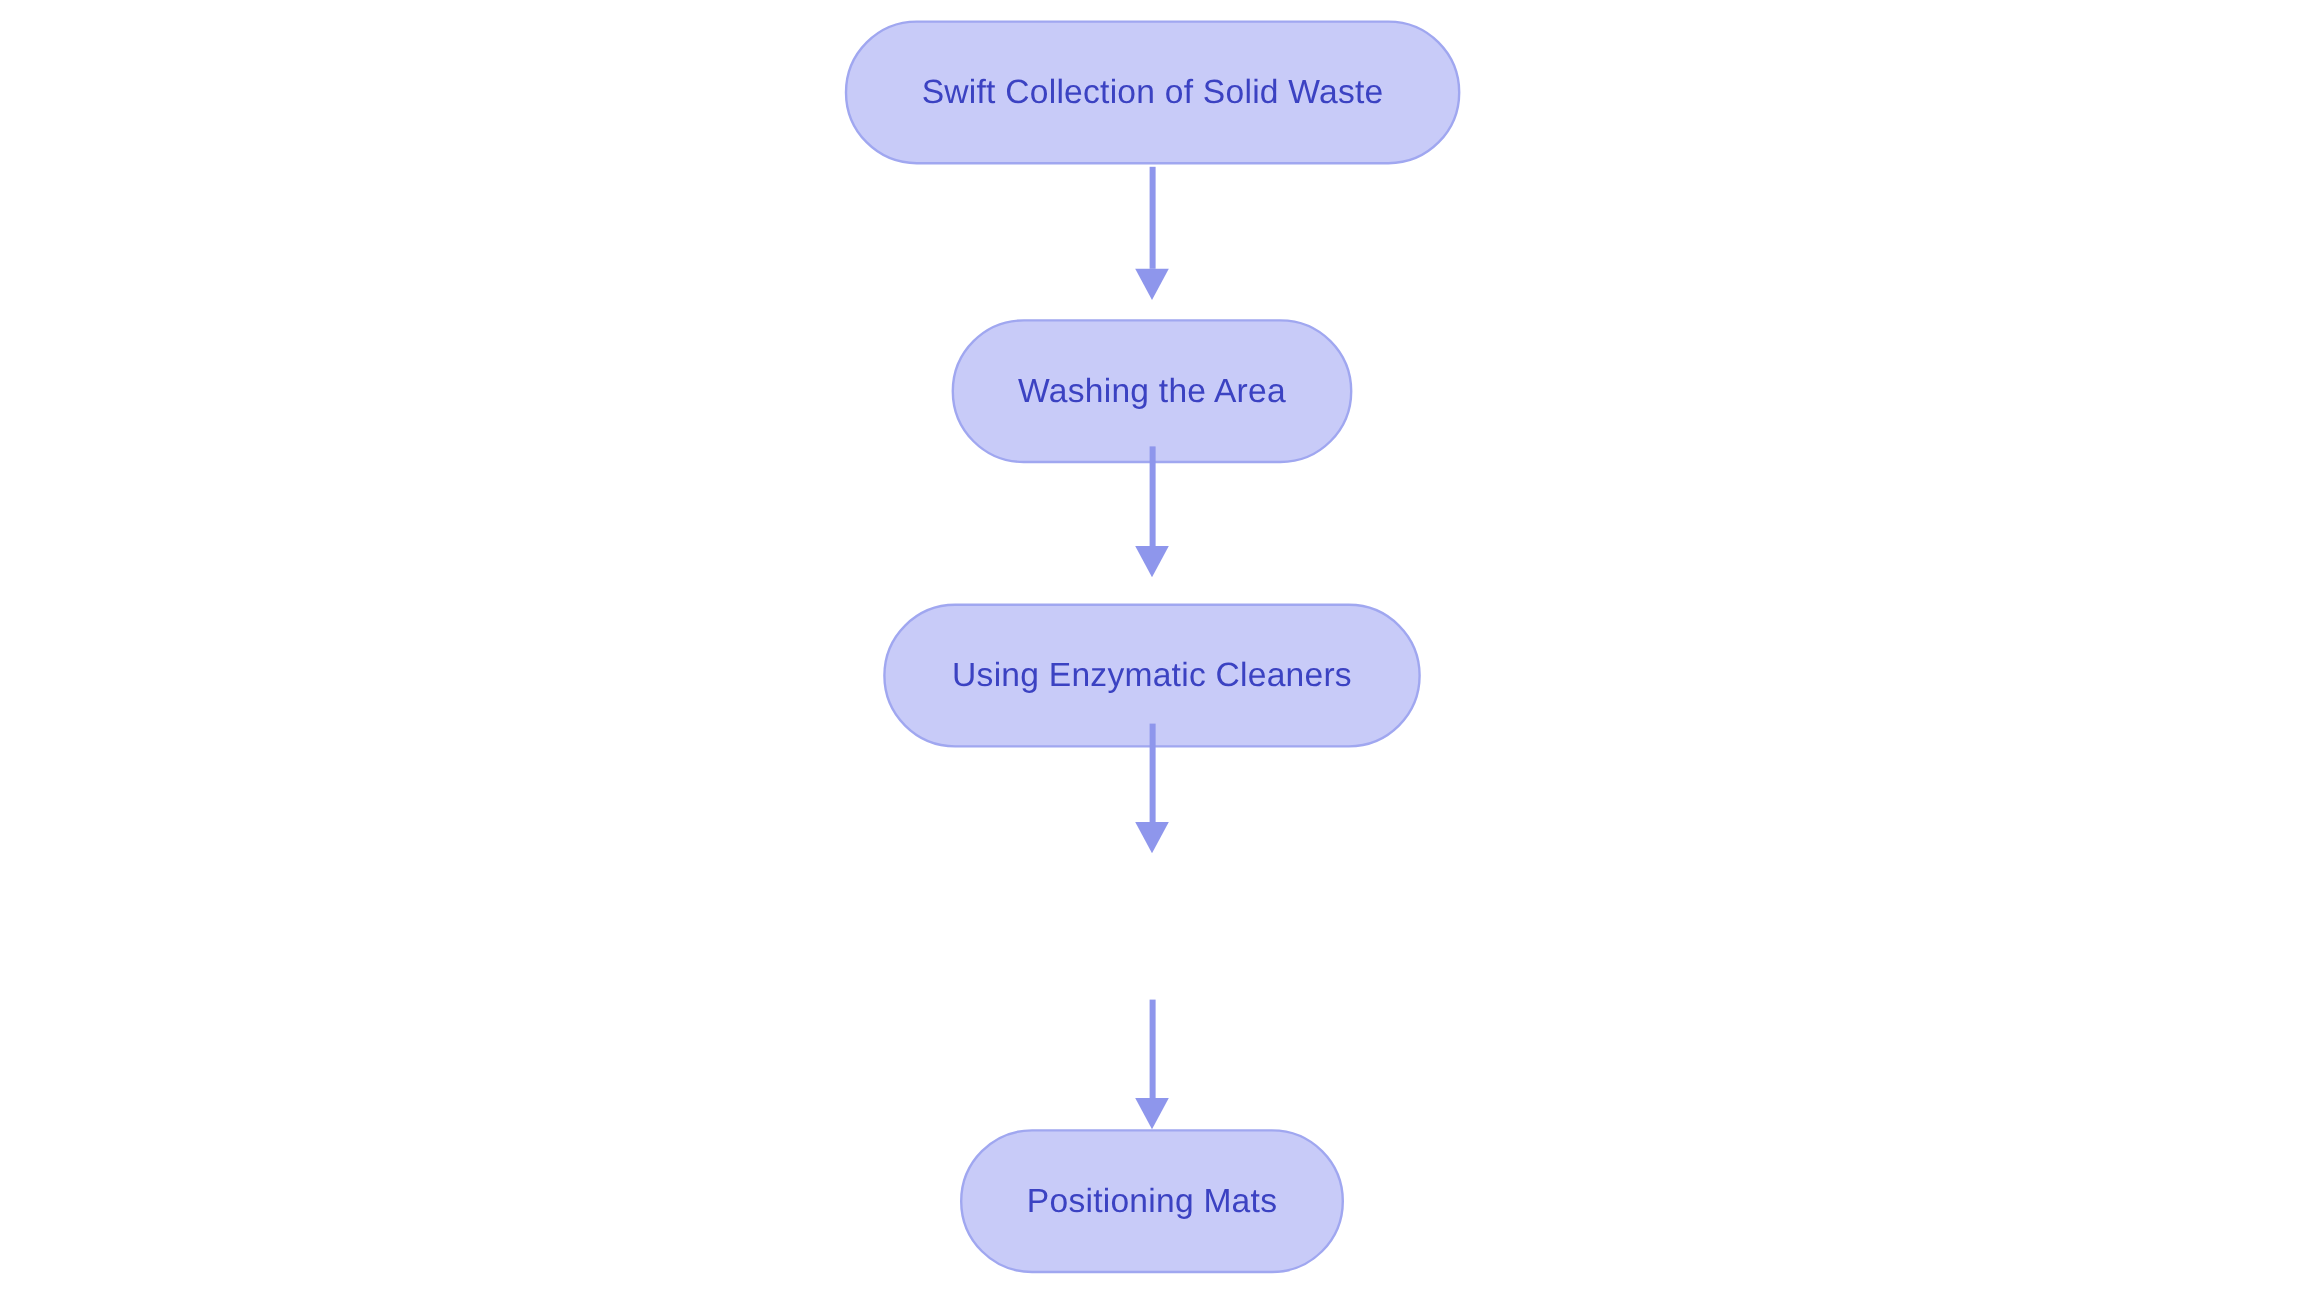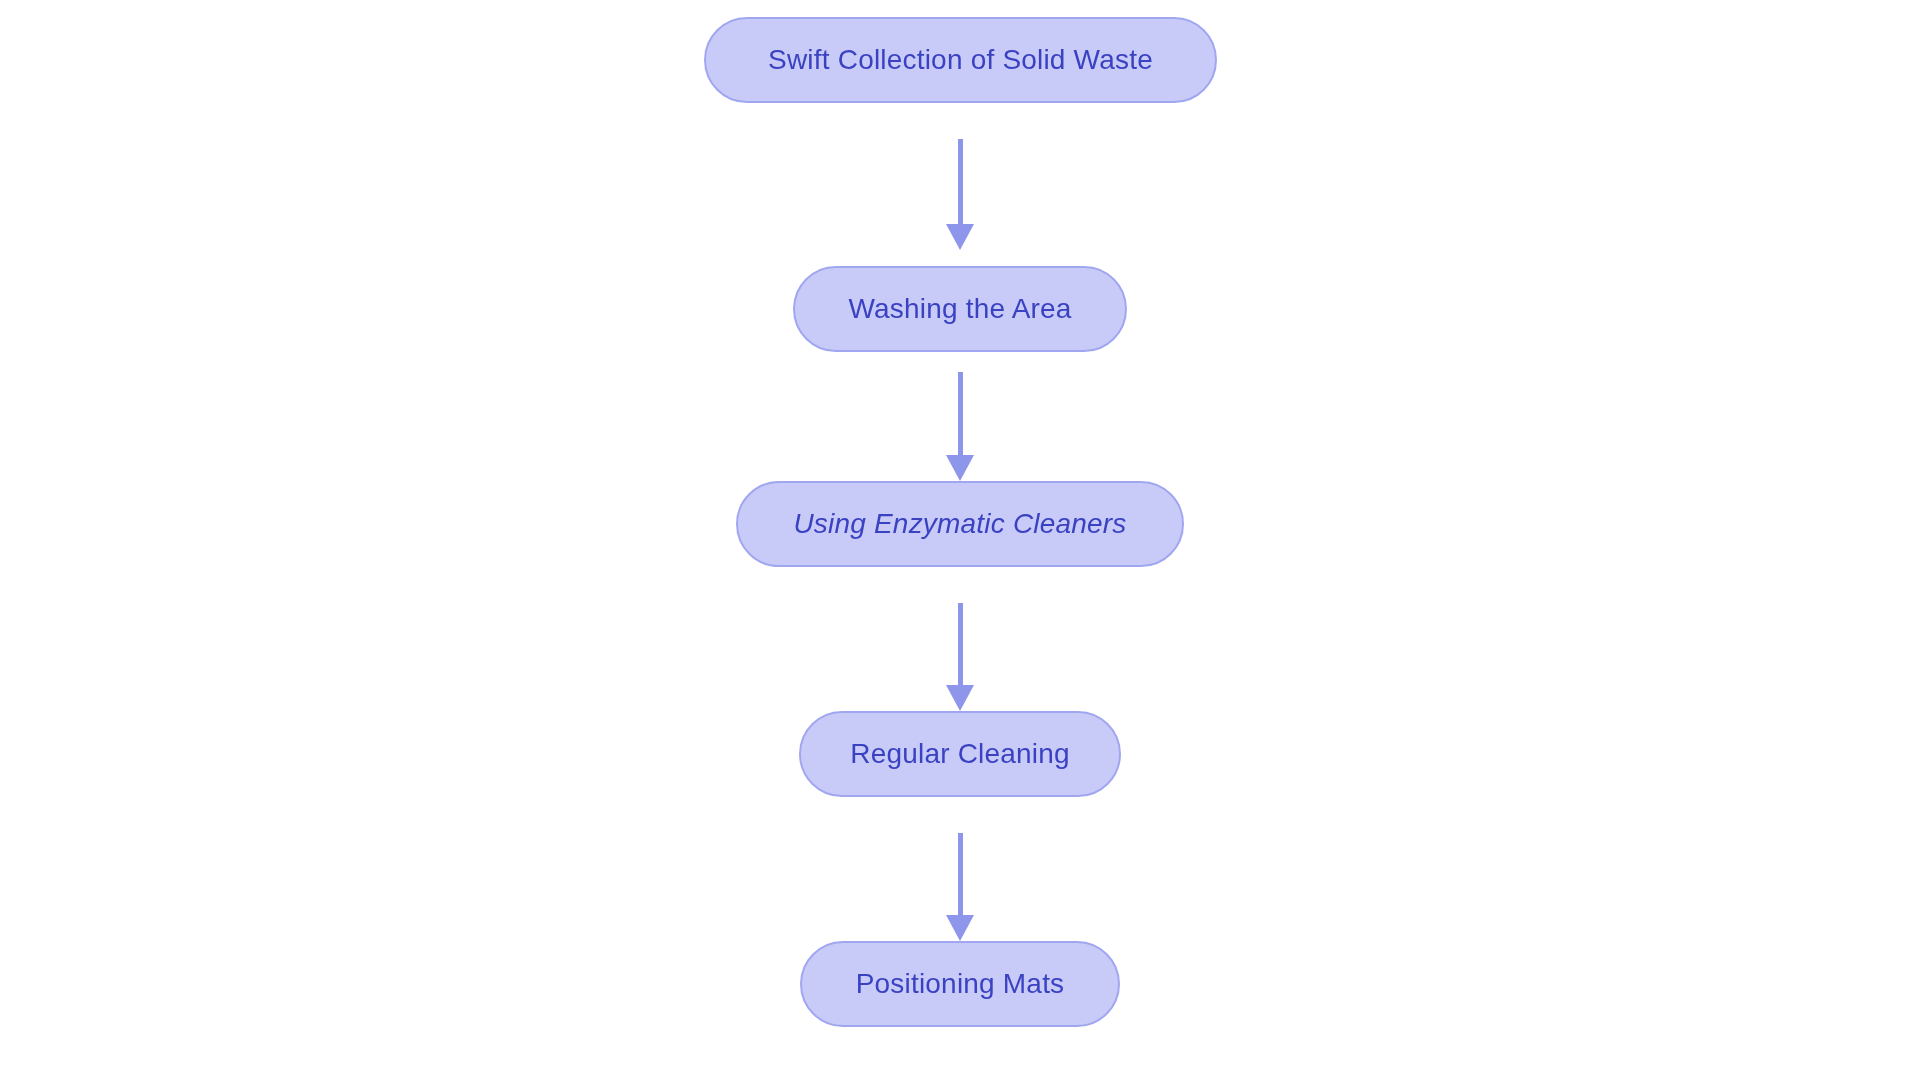--- a/index.html
+++ b/index.html
@@ -18,36 +18,36 @@
     overflow: hidden;
   }
   .canvas {
     position: relative;
     width: 1920px;
     height: 1083px;
     background: var(--background);
   }
   .flow-node {
     position: absolute;
-    height: 86px;
+    height: 120px;
     border-radius: 60px;
     background: var(--node-fill);
     border: 2px solid var(--node-border);
     display: flex;
     align-items: center;
     justify-content: center;
     color: var(--text);
     font-size: 28px;
     letter-spacing: 0.2px;
     text-align: center;
     white-space: nowrap;
   }
   .node-1 { left: 704px; top: 17px;  width: 513px; }
   .node-2 { left: 793px; top: 266px; width: 334px; }
-  .node-3 { left: 736px; top: 481px; width: 448px; font-style: italic; }
+  .node-3 { left: 736px; top: 503px; width: 448px; }
   .node-4 { left: 799px; top: 711px; width: 322px; }
   .node-5 { left: 800px; top: 941px; width: 320px; }
 
   .flow-arrow {
     position: absolute;
     left: 946px;           
     width: 28px;
     display: flex;
     flex-direction: column;
     align-items: center;
@@ -96,23 +96,20 @@
 
   <div class="flow-node node-3">
     <span>Using Enzymatic Cleaners</span>
   </div>
 
   <div class="flow-arrow arrow-3">
     <div class="arrow-stem"></div>
     <div class="arrow-head"></div>
   </div>
 
-  <div class="flow-node node-4">
-    <span>Regular Cleaning</span>
-  </div>
 
   <div class="flow-arrow arrow-4">
     <div class="arrow-stem"></div>
     <div class="arrow-head"></div>
   </div>
 
   <div class="flow-node node-5">
     <span>Positioning Mats</span>
   </div>
 

